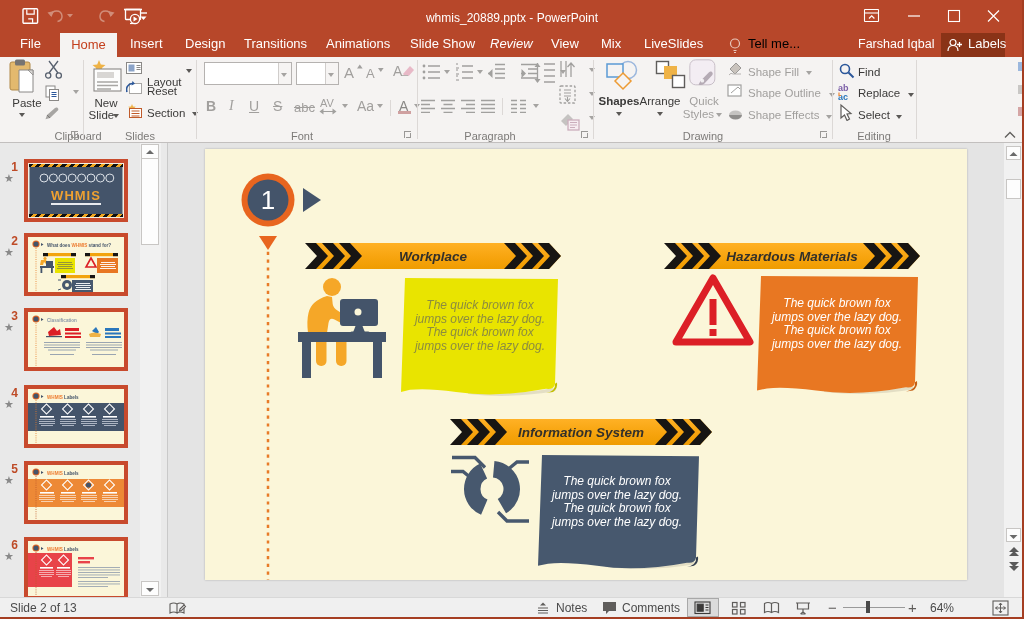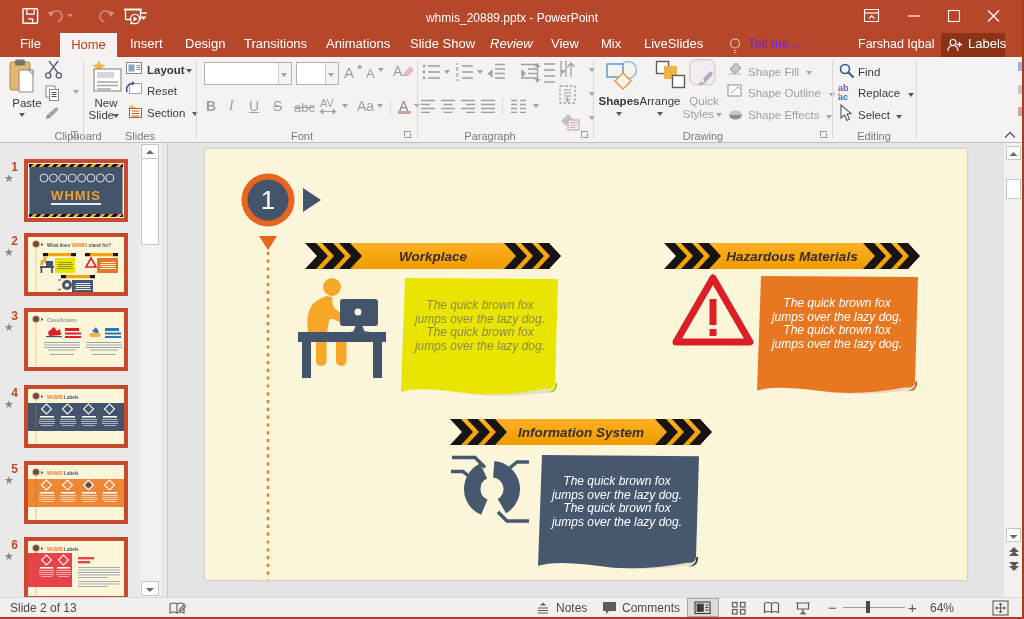--- a/index.html
+++ b/index.html
@@ -89,21 +89,21 @@
 <div class="tab" style="left:490px;font-style:italic;">Review</div>
 <div class="tab" style="left:551px;">View</div>
 <div class="tab" style="left:601px;">Mix</div>
 <div class="tab" style="left:644px;">LiveSlides</div>
 <svg class="abs" style="left:727px;top:37px;" width="16" height="17" viewBox="0 0 16 17">
     <g fill="none" stroke="#E8C8BC" stroke-width="1.2">
       <circle cx="8" cy="6.5" r="4.5"></circle>
       <path d="M6.5 13.5 h3 M7 15.5 h2" stroke-width="1.1"></path>
     </g>
   </svg>
-<div class="tab" style="left:748px;color:#6d28d9;">Tell me...</div>
+<div class="tab" style="left:748px;color:#000000;">Tell me...</div>
 <div class="tab" style="left:858px;font-size:12.5px;">Farshad Iqbal</div>
 <div class="tab" style="left:941px;width:64px;background:#8A3317;text-align:left;padding-left:27px;">Labels</div>
 <svg class="abs" style="left:946px;top:38px;" width="18" height="15" viewBox="0 0 18 15">
     <g fill="none" stroke="#fff" stroke-width="1.2">
       <circle cx="7" cy="4.5" r="3"></circle>
       <path d="M2 13 c0-3.5 2.2-5.5 5-5.5 c2.8 0 5 2 5 5.5"></path>
       <path d="M13.5 4 v5 M11 6.5 h5" stroke-width="1.3"></path>
     </g>
   </svg>
 
@@ -167,21 +167,21 @@
   <path d="M6.5 -2 l2.5 2.8 -3.5 1.8 z" fill="#2B579A"></path>
  </g>
  <g transform="translate(0,42)">
   <path d="M6 0 l1 2.6 2.8 0.2 -2.1 1.8 0.6 2.7 -2.3-1.5 -2.3 1.5 0.6-2.7 -2.1-1.8 2.8-0.2 z" fill="#EFB347"></path>
   <rect x="3.5" y="4.5" width="12" height="9" fill="#fff" stroke="#C05B2B"></rect>
   <g stroke="#C05B2B" stroke-width="1.2">
         <path d="M5.5 7 h8 M5.5 9.5 h8 M5.5 12 h8"></path>
       </g>
  </g>
 </svg>
-<div class="rtxt" style="left:147px;top:64px;font-weight:bold;">Layout&nbsp;</div>
+<div class="rtxt" style="left:147px;top:76px;">Layout&nbsp;</div>
 <div class="darr" style="left:186px;top:69px;"></div>
 <div class="rtxt" style="left:147px;top:85px;">Reset</div>
 <div class="rtxt" style="left:147px;top:107px;">Section&nbsp;</div>
 <div class="darr" style="left:192px;top:112px;"></div>
 <div class="grplabel" style="left:105px;width:70px;">Slides</div>
 <div class="gsep" style="left:196px;"></div>
 
 <div class="combo" style="left:204px;top:62px;width:88px;height:23px;">
     <span class="cd"></span>
     <span class="darrd" style="right:4px;top:10px;"></span>

